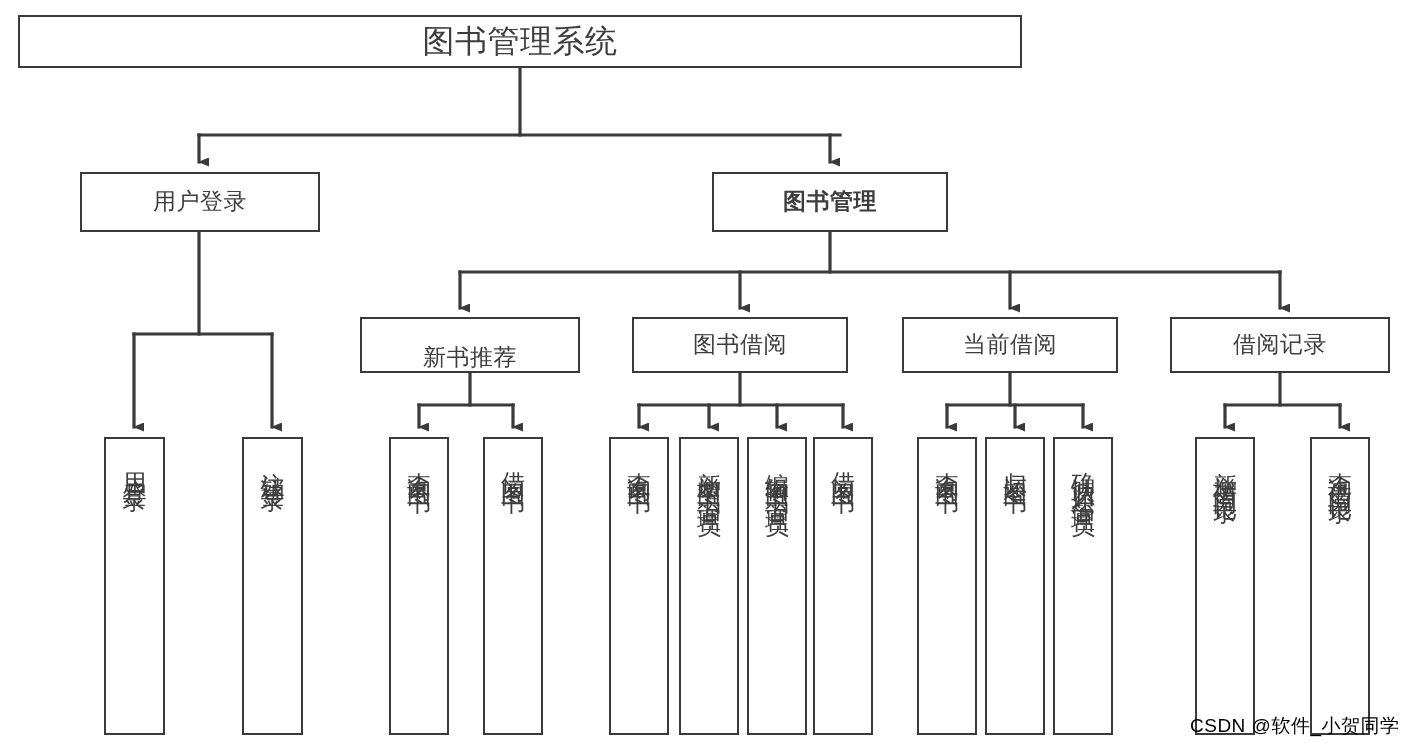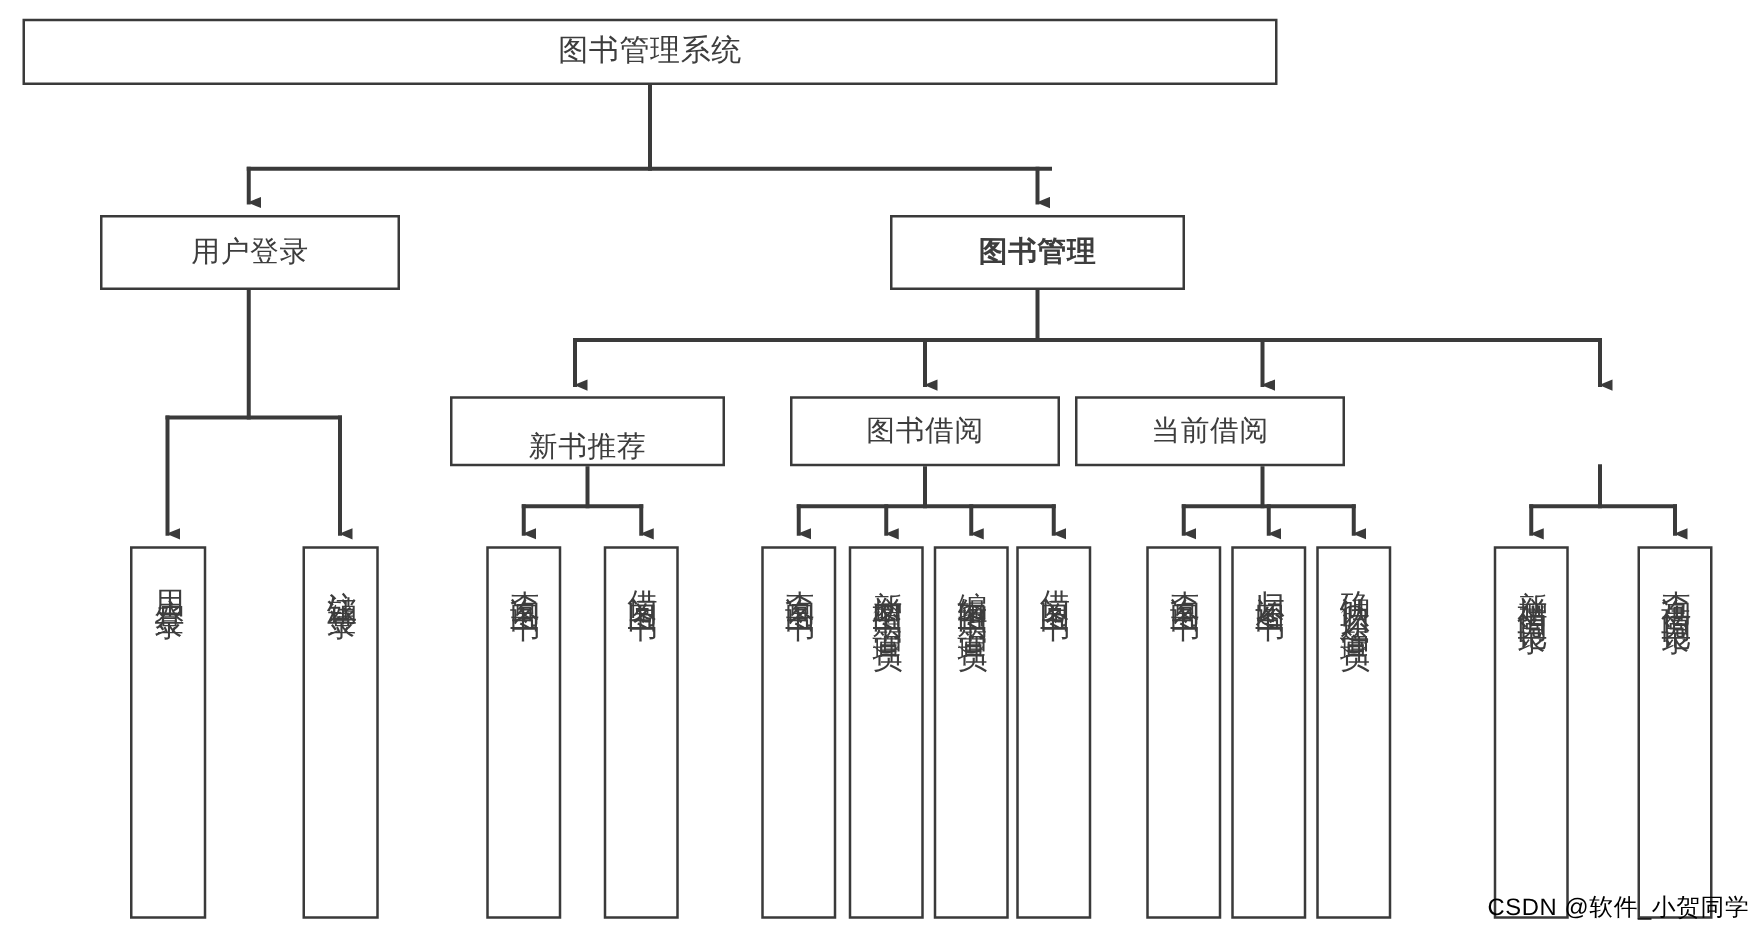--- a/index.html
+++ b/index.html
@@ -40,21 +40,21 @@
     text-align: center;
     line-height: 1.18;
     letter-spacing: 0.5px;
     white-space: pre;
   }
   
   .node.horiz .node-label {
     font-size: 23px;
   }
   .node.root .node-label {
-    font-size: 24px;
+    font-size: 32px;
   }
   
   .node.vert {
     align-items: flex-start;
     padding-top: 14px;
   }
   .node.vert .node-label {
     writing-mode: vertical-rl;
     text-orientation: upright;
     font-size: 24px;
@@ -138,22 +138,25 @@
   <div class="node horiz" style="left:712px; top:172px; width:236px; height:60px;font-weight:bold;">
     <span class="node-label">图书管理</span>
   </div>
 
   <div class="node horiz" style="left:360px; top:317px; width:220px; height:56px;align-items:flex-end;">
     <span class="node-label">新书推荐</span>
   </div>
   <div class="node horiz" style="left:632px; top:317px; width:216px; height:56px;">
     <span class="node-label">图书借阅</span>
   </div>
-  <div class="node horiz" style="left:860px; top:317px; width:216px; height:56px;">
+  <div class="node horiz" style="left:902px; top:317px; width:216px; height:56px;">
     <span class="node-label">当前借阅</span>
+  </div>
+  <div class="node horiz" style="left:1170px; top:317px; width:220px; height:56px;">
+    <span class="node-label">借阅记录</span>
   </div>
 
   <div class="node vert" style="left:104px; top:437px; width:61px; height:298px;">
     <span class="node-label">用户登录</span>
   </div>
   <div class="node vert" style="left:242px; top:437px; width:61px; height:298px;">
     <span class="node-label">注销登录</span>
   </div>
 
   <div class="node vert" style="left:389px; top:437px; width:60px; height:298px;">

